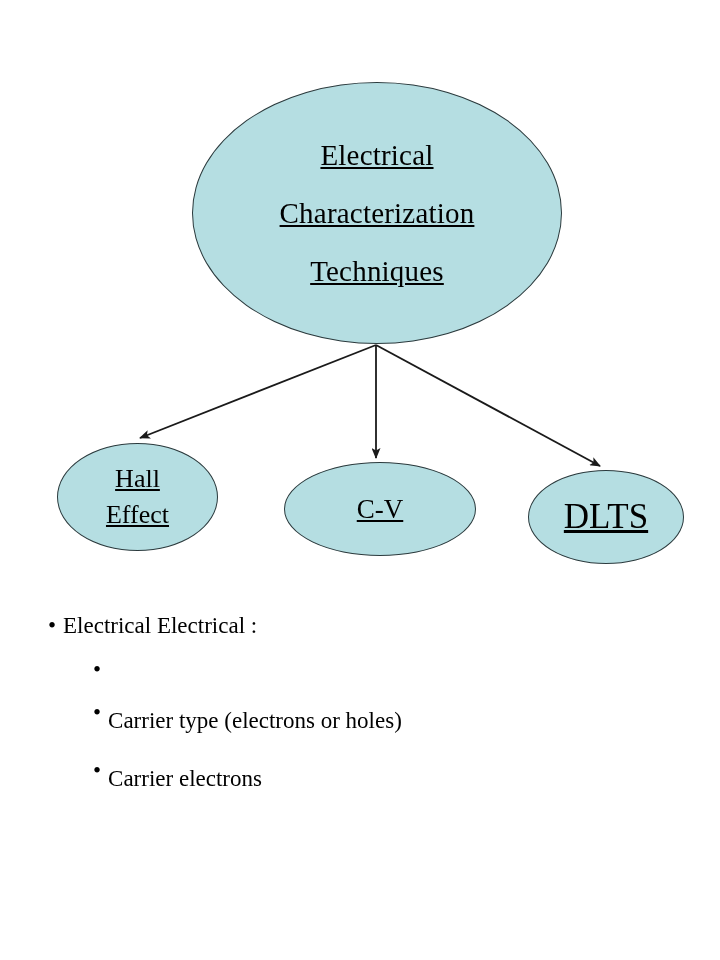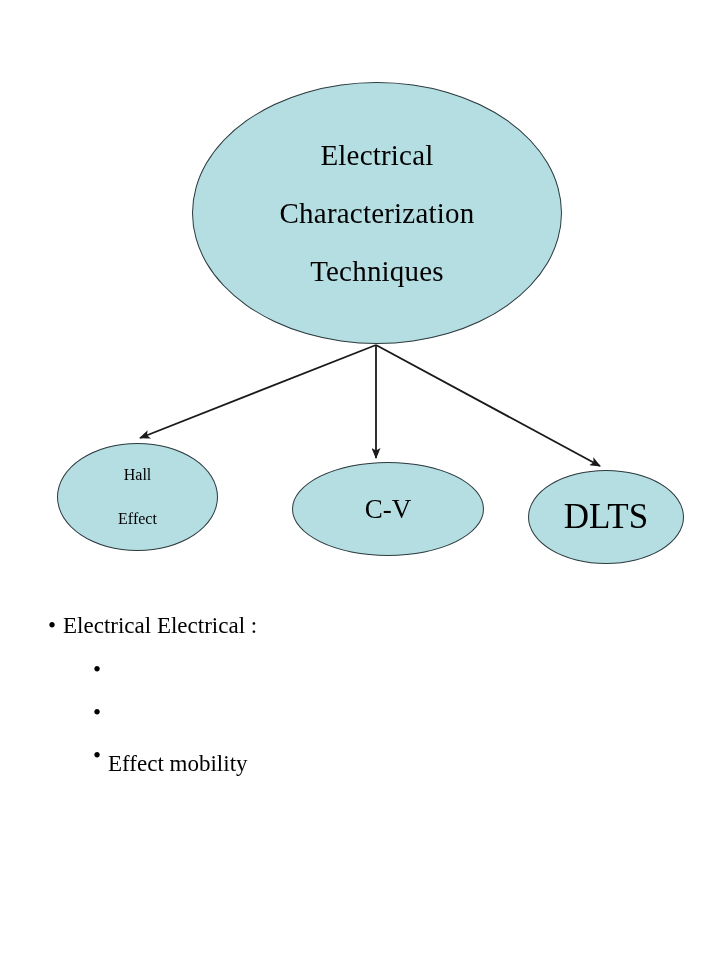--- a/index.html
+++ b/index.html
@@ -28,20 +28,21 @@
     position: absolute;
     box-sizing: border-box;
     border-radius: 50%;
     background: #b5dee2;
     border: 1.6px solid #2b3a3d;
     display: flex;
     align-items: center;
     justify-content: center;
     text-align: center;
     z-index: 2;
+    text-decoration: underline;
   }
 
   #node-root {
     left: 192px;
     top: 82px;
     width: 370px;
     height: 262px;
   }
   #node-root .node-label {
     font-size: 29px;
@@ -49,26 +50,26 @@
     letter-spacing: 0.2px;
   }
 
   #node-hall {
     left: 57px;
     top: 443px;
     width: 161px;
     height: 108px;
   }
   #node-hall .node-label {
-    font-size: 16px;
-    line-height: 44px;
+    font-size: 26px;
+    line-height: 36px;
   }
 
   #node-cv {
-    left: 292px;
+    left: 284px;
     top: 462px;
     width: 192px;
     height: 94px;
   }
   #node-cv .node-label {
     font-size: 27px;
     line-height: 32px;
   }
 
   #node-dlts {
@@ -170,20 +171,21 @@
     <span class="bullet-glyph">•</span>
     <span class="bullet-text">Electrical Electrical :</span>
   </div>
 
   <div class="bullet-row bullet-level-2">
     <span class="bullet-glyph">•</span>
   </div>
 
   <div class="bullet-row bullet-level-2">
     <span class="bullet-glyph">•</span>
+    <span class="bullet-text">Carrier type (electrons or holes)</span>
   </div>
 
   <div class="bullet-row bullet-level-2">
     <span class="bullet-glyph">•</span>
-    <span class="bullet-text">Effect mobility</span>
+    <span class="bullet-text">Carrier electrons</span>
   </div>
 
 </div>
 
 </body></html>

